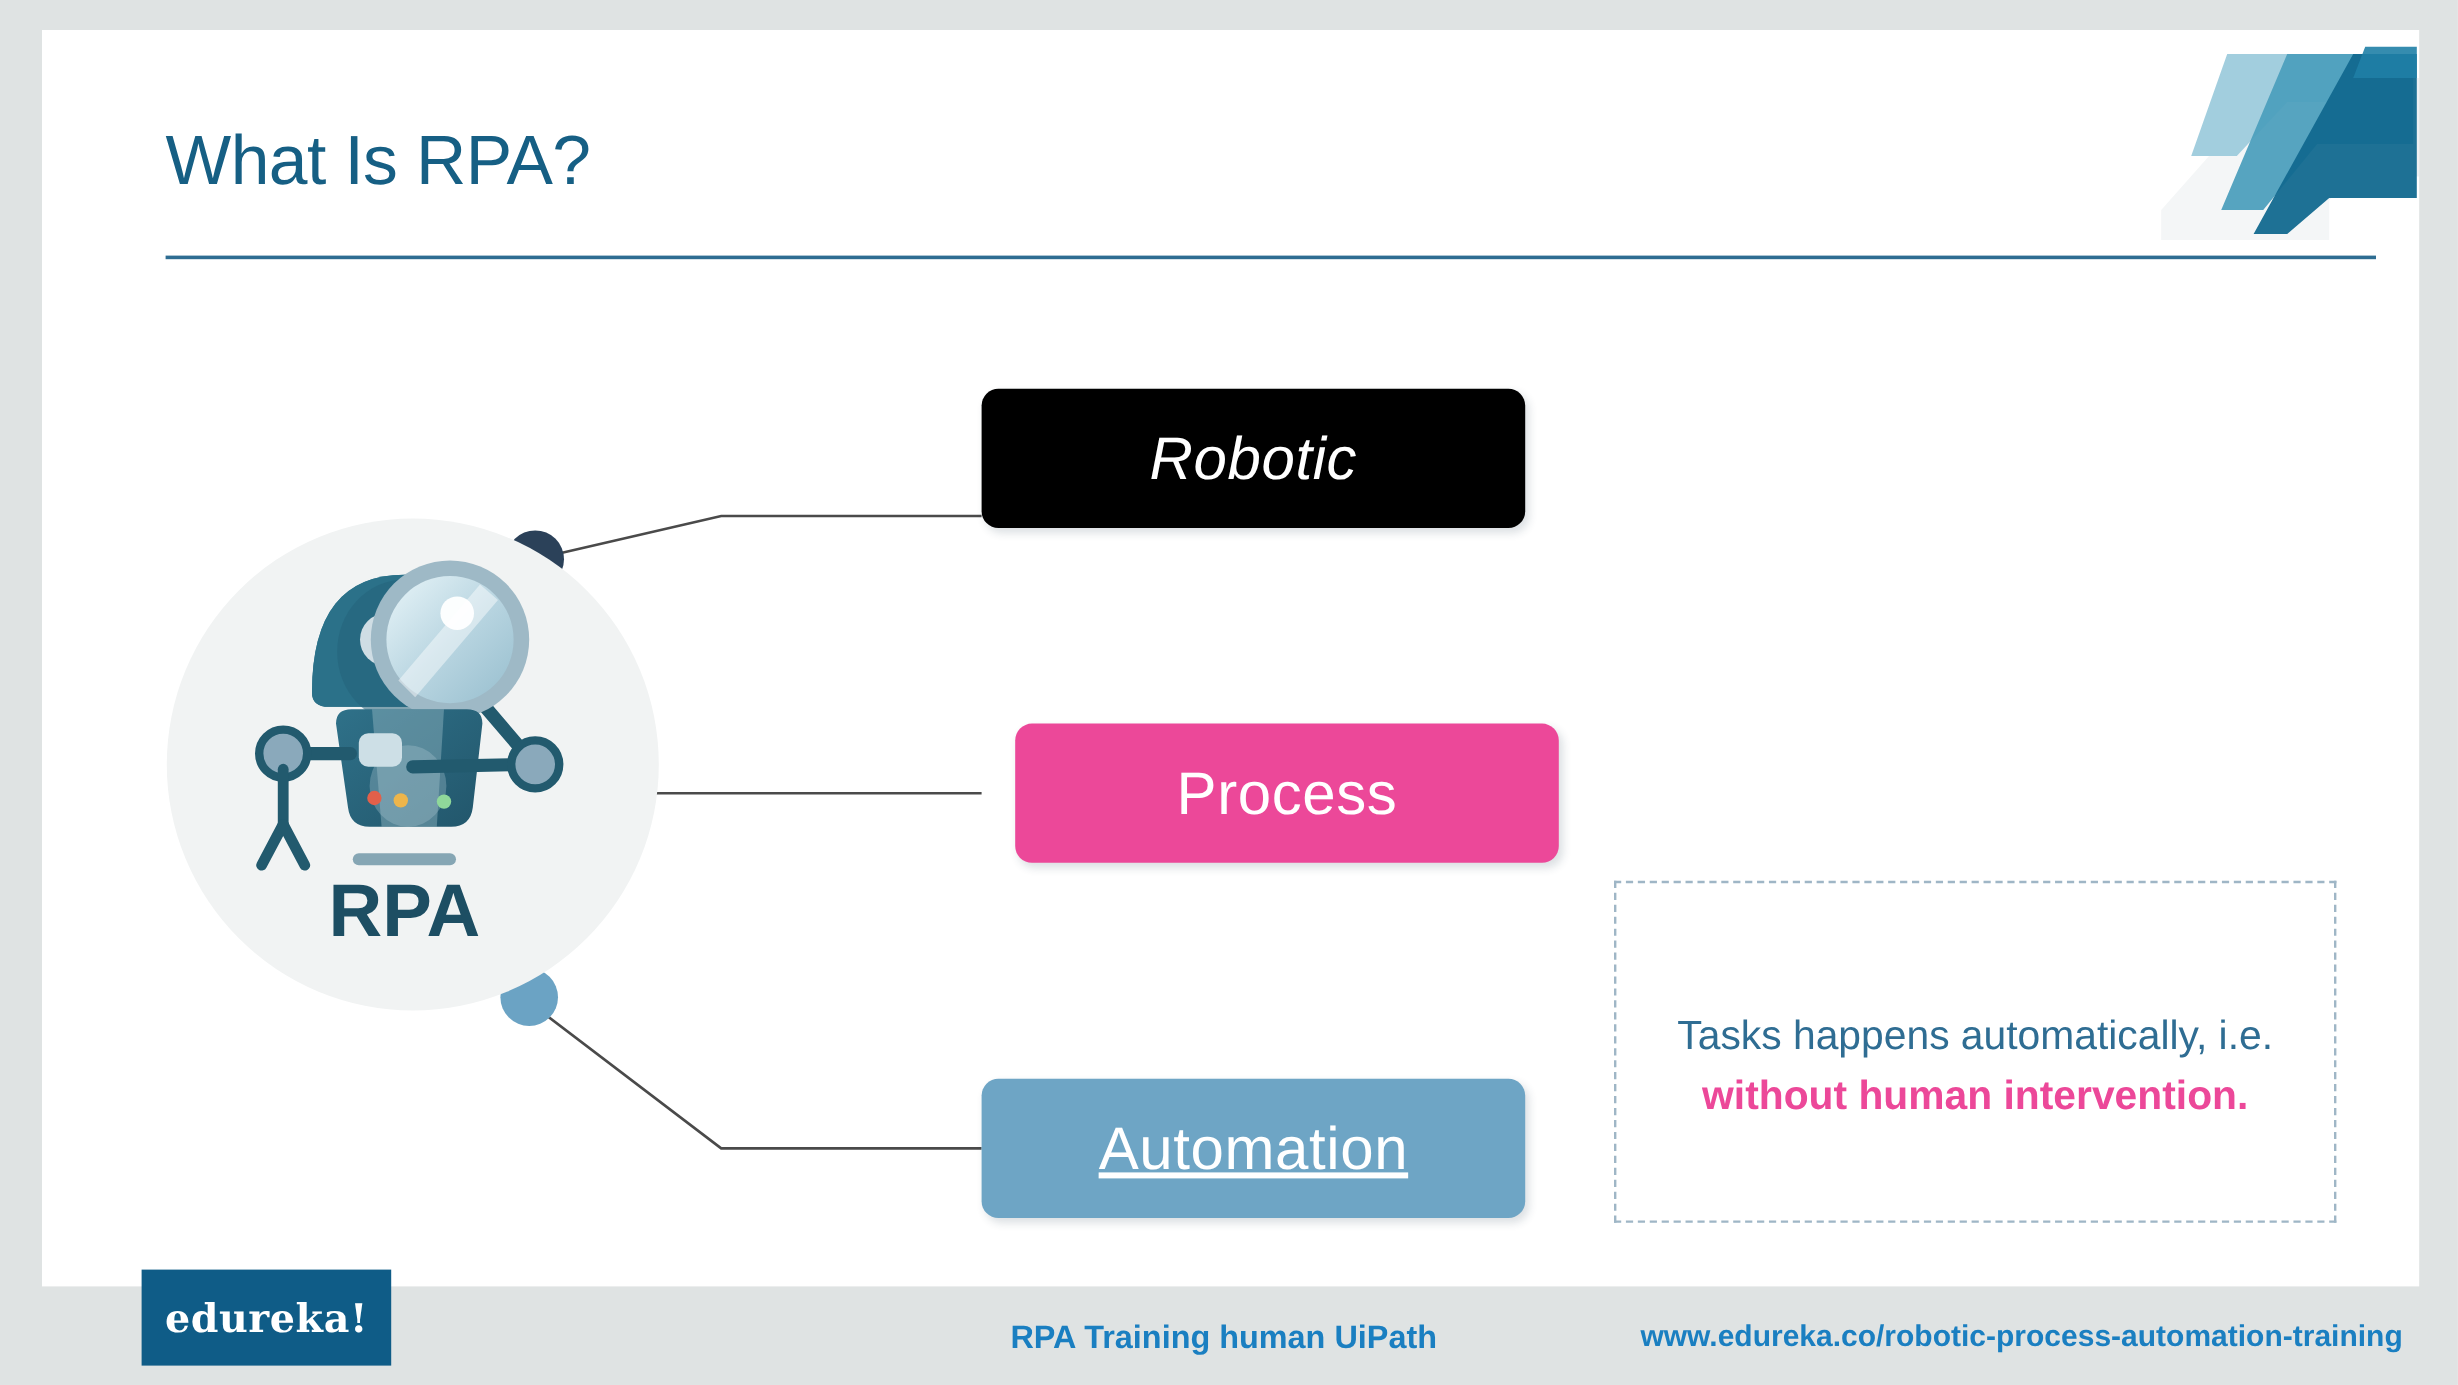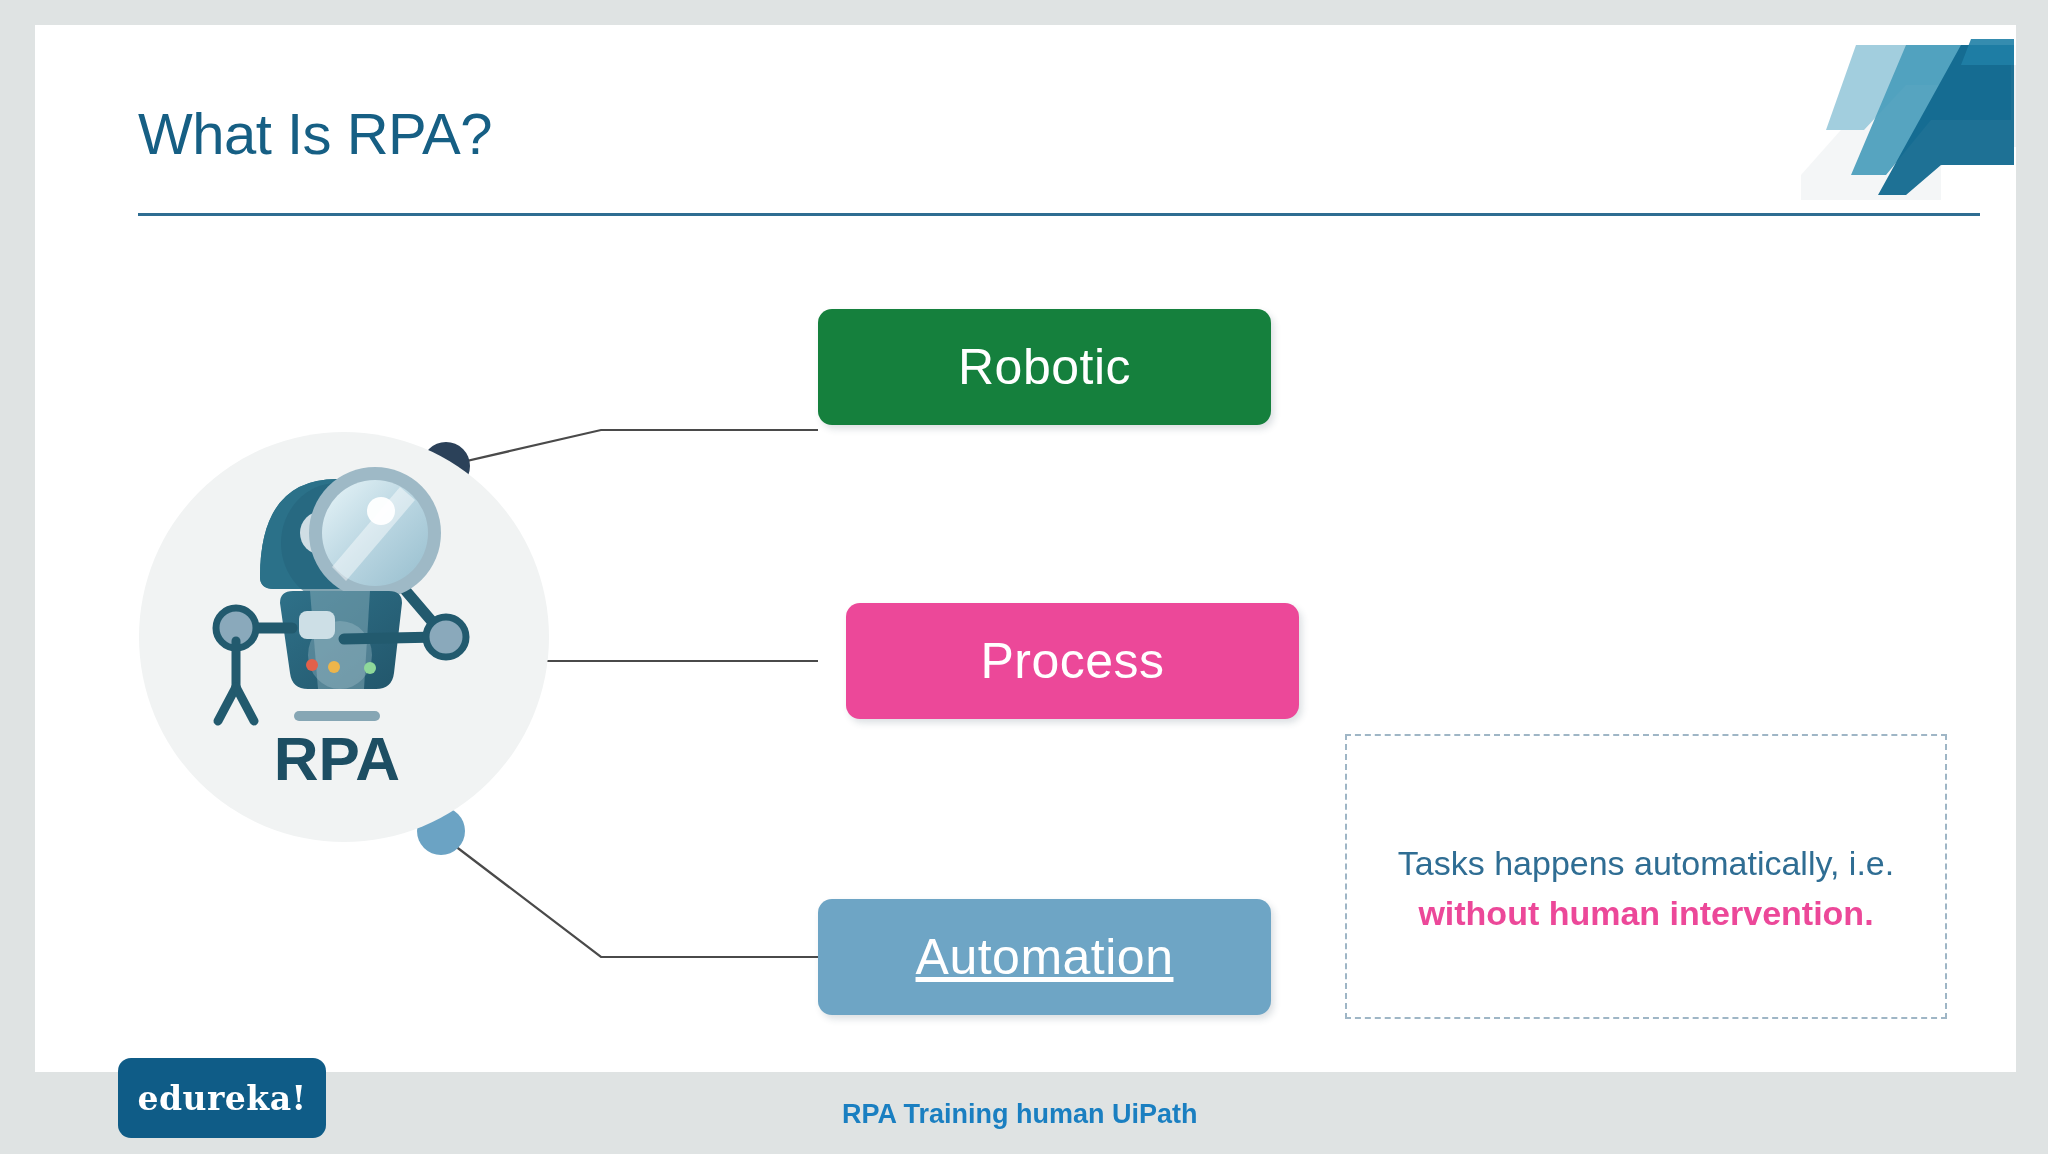--- a/index.html
+++ b/index.html
@@ -72,23 +72,24 @@
     align-items: center;
     justify-content: center;
     border-radius: 14px;
     color: #ffffff;
     font-size: 50px;
     font-weight: normal;
     letter-spacing: 0.5px;
     box-shadow: 3px 4px 7px rgba(40,60,80,0.16);
   }
   #box-robotic {
-    left: 783px; top: 284px;
+    left: 783px; top: 299px;
     width: 453px; height: 116px;
-    background: #15803d;
+    background: #000000;
+    font-style: italic;
   }
   #box-process {
     left: 783px; top: 578px;
     width: 453px; height: 116px;
     background: #ec4899;
     margin-left: 28px;
   }
   #box-automation {
     left: 783px; top: 874px;
     width: 453px; height: 116px;
@@ -125,21 +126,20 @@
 
   
   #logo-box {
     position: absolute;
     left: 118px; top: 1058px;
     width: 208px; height: 80px;
     background: #0f5c87;
     display: flex;
     align-items: center;
     justify-content: center;
-    border-radius: 13px;
   }
   #logo-text {
     color: #ffffff;
     font-family: "DejaVu Serif", serif;
     font-size: 33px;
     font-weight: bold;
     letter-spacing: 0.5px;
   }
   #footer-center {
     position: absolute;
@@ -275,14 +275,15 @@
     </div>
 
   </div>
 
   <div id="logo-box">
     <span id="logo-text">edureka!</span>
   </div>
 
   <div id="footer-center">RPA Training human UiPath</div>
 
+  <div id="footer-right">www.edureka.co/robotic-process-automation-training</div>
 
 </div>
 
 </body></html>

